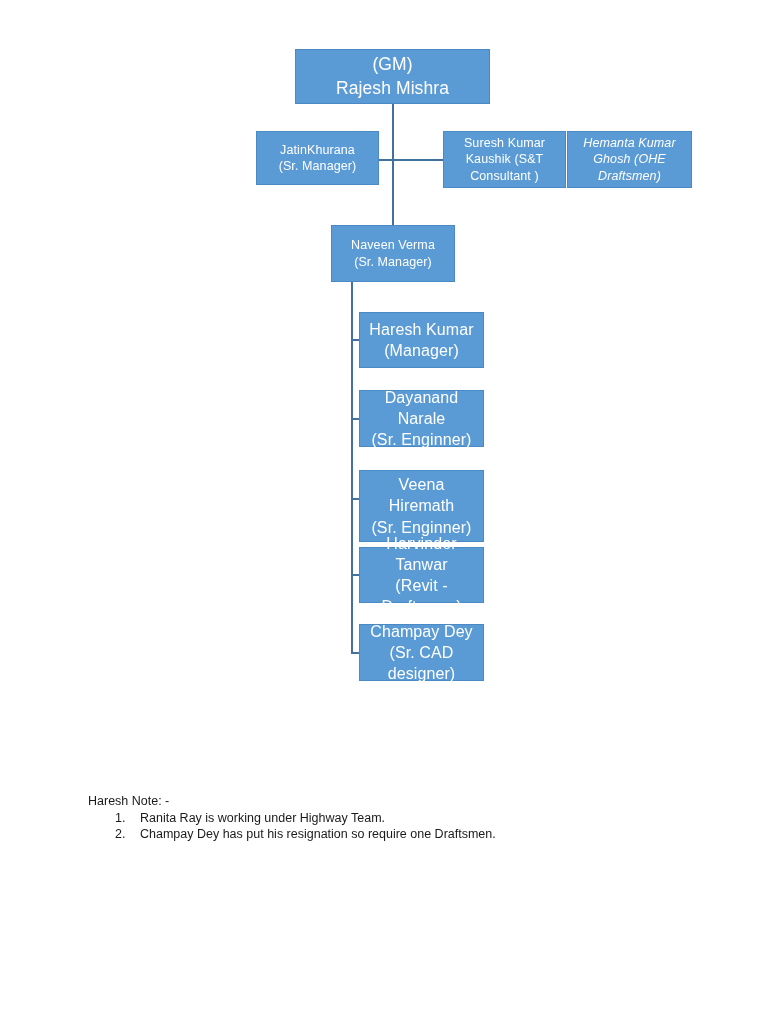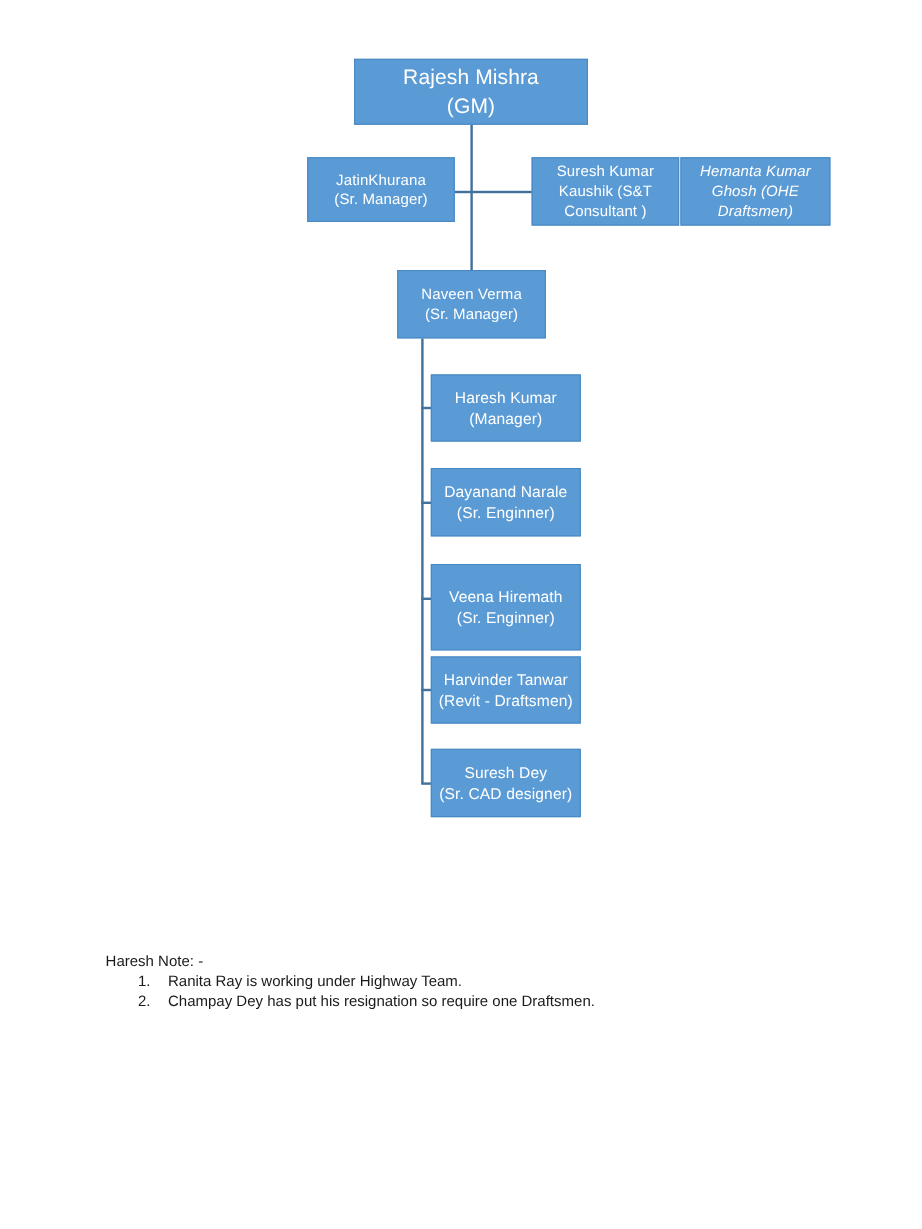--- a/index.html
+++ b/index.html
@@ -44,21 +44,21 @@
     justify-content: center;
     text-align: center;
     line-height: 1.32;
     letter-spacing: 0.1px;
     padding: 2px 4px;
   }
   .node .line { display: block; width: 100%; }
 
   .node-gm { font-size: 17.5px; }
   .node-mid { font-size: 12.5px; }
-  .node-sub { font-size: 13px; }
+  .node-sub { font-size: 16px; }
 
   
   .notes {
     position: absolute;
     color: #1a1a1a;
     font-size: 12.5px;
     line-height: 1.28;
   }
   .notes-title {
     position: absolute;
@@ -97,22 +97,22 @@
 
   <div class="connector conn-v" style="left:351px; top:282px; height:371px;"></div>
 
   <div class="connector conn-h" style="left:351px; top:339px; width:9px;"></div>
   <div class="connector conn-h" style="left:351px; top:418px; width:9px;"></div>
   <div class="connector conn-h" style="left:351px; top:498px; width:9px;"></div>
   <div class="connector conn-h" style="left:351px; top:574px; width:9px;"></div>
   <div class="connector conn-h" style="left:351px; top:652px; width:9px;"></div>
 
   <div class="node node-gm" style="left:295px; top:49px; width:195px; height:55px;">
+    <span class="line">(GM)</span>
     <span class="line">Rajesh Mishra</span>
-    <span class="line">(GM)</span>
   </div>
 
   <div class="node node-mid" style="left:256px; top:131px; width:123px; height:54px;">
     <span class="line">JatinKhurana</span>
     <span class="line">(Sr. Manager)</span>
   </div>
 
   <div class="node node-mid" style="left:443px; top:131px; width:123px; height:57px;">
     <span class="line">Suresh Kumar</span>
     <span class="line">Kaushik (S&amp;T</span>
@@ -144,21 +144,21 @@
     <span class="line">Veena Hiremath</span>
     <span class="line">(Sr. Enginner)</span>
   </div>
 
   <div class="node node-sub" style="left:359px; top:547px; width:125px; height:56px;">
     <span class="line">Harvinder Tanwar</span>
     <span class="line">(Revit - Draftsmen)</span>
   </div>
 
   <div class="node node-sub" style="left:359px; top:624px; width:125px; height:57px;">
-    <span class="line">Suresh Dey</span>
+    <span class="line">Champay Dey</span>
     <span class="line">(Sr. CAD designer)</span>
   </div>
 
   <div class="notes" style="left:88px; top:793px; width:560px;">
     <div class="notes-title">Haresh Note: -</div>
     <ul class="notes-list">
       <li>
         <span class="num">1.</span>
         <span>Ranita Ray is working under Highway Team.</span>
       </li>

